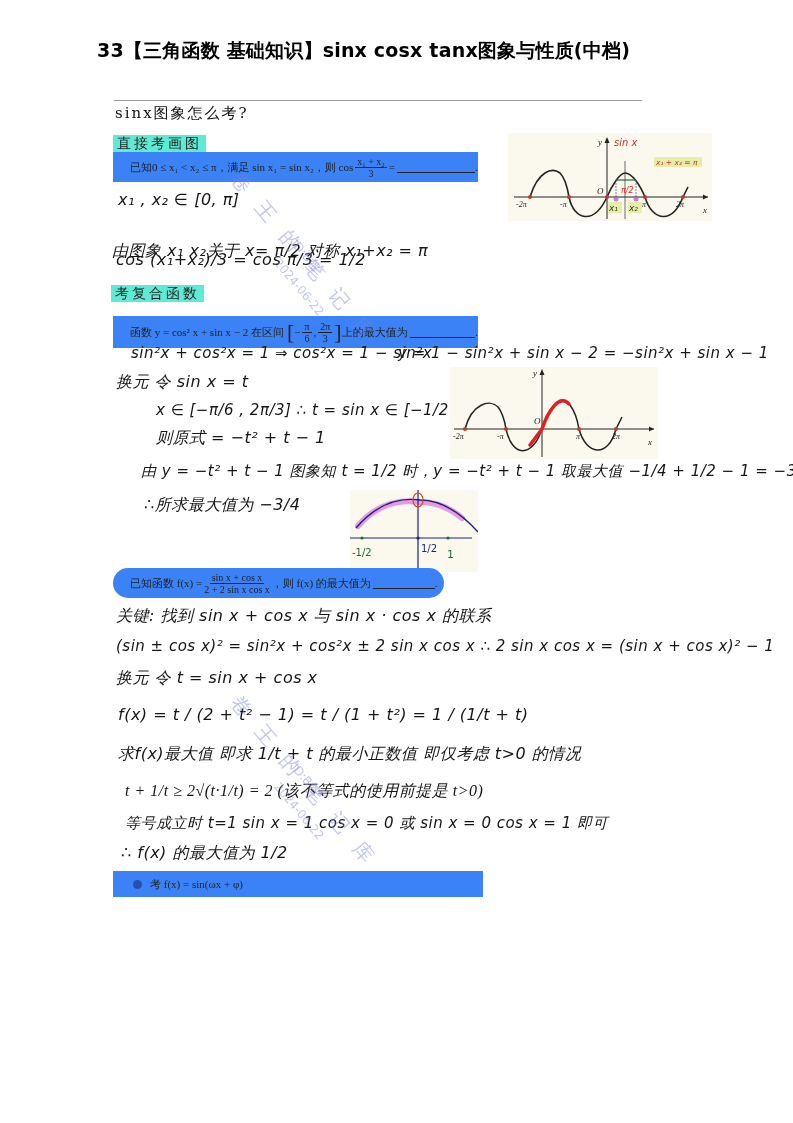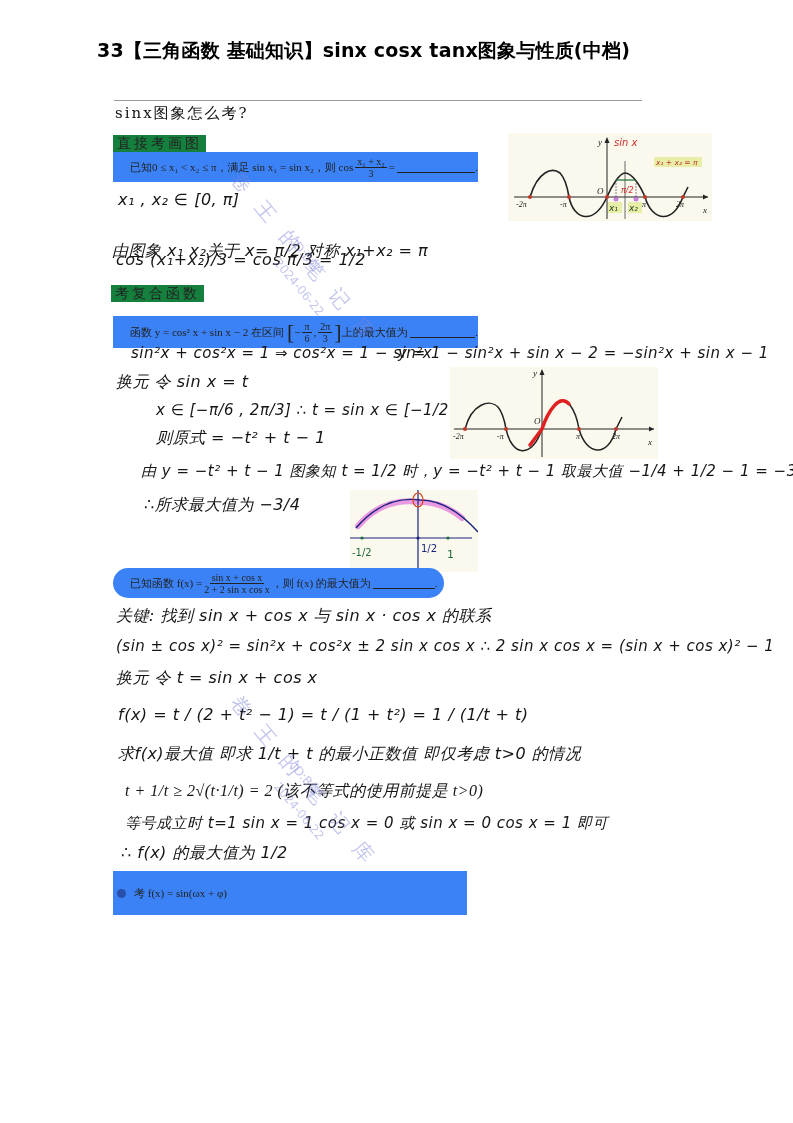--- a/index.html
+++ b/index.html
@@ -1,21 +1,21 @@
 <!DOCTYPE html>
 <html><head>
 <meta charset="utf-8">
 <style>
   html, body { margin:0; padding:0; background:#ffffff; }
   body { width:793px; height:1123px; position:relative; overflow:hidden; font-family:"DejaVu Sans", sans-serif; color:#111; }
   .abs { position:absolute; }
   .doc-title { left:97px; top:38px; font-size:19px; font-weight:bold; letter-spacing:0.2px; white-space:nowrap; color:#000; font-family:"DejaVu Sans", sans-serif; }
   .rule { left:114px; top:100px; width:528px; height:1px; background:#9a9a9a; }
   .section-heading { left:115px; top:104px; font-size:15px; letter-spacing:2px; font-family:"DejaVu Serif", serif; color:#111; }
-  .tag { background:#15803d; padding:0 4px; font-size:14px; letter-spacing:3px; font-family:"DejaVu Serif", serif; color:#222; height:17px; line-height:17px; }
+  .tag { background:#5eead4; padding:0 4px; font-size:14px; letter-spacing:3px; font-family:"DejaVu Serif", serif; color:#222; height:17px; line-height:17px; }
   .qbox { background:#3b82f6; font-family:"Liberation Serif", serif; font-size:11px; color:#222; display:flex; align-items:center; padding-left:17px; white-space:nowrap; }
   .frac { display:inline-flex; flex-direction:column; align-items:center; vertical-align:middle; font-size:10px; line-height:11px; margin:0 2px; }
   .frac .num { border-bottom:1px solid #222; padding:0 2px; }
   .blank { display:inline-block; border-bottom:1px solid #222; width:80px; height:10px; margin-left:2px; }
   .hand { font-family:"DejaVu Sans", sans-serif; font-size:16px; color:#151515; white-space:nowrap; font-style:italic; letter-spacing:0.5px; }
   .hand.small { font-size:15px; }
   .graph { background:#fbf8ee; }
   .wm { font-family:"DejaVu Sans", sans-serif; color:#7a82d8; opacity:0.45; transform:rotate(50deg); transform-origin:left top; white-space:nowrap; }
   .wm-big { font-size:20px; letter-spacing:18px; }
   .wm-small { font-size:12px; }
@@ -163,21 +163,21 @@
 
 <div class="abs hand" style="left:116px; top:606px;">关键: 找到 sin x + cos x 与 sin x · cos x 的联系</div>
 <div class="abs hand small" style="left:116px; top:637px;">(sin ± cos x)² = sin²x + cos²x ± 2 sin x cos x   ∴ 2 sin x cos x = (sin x + cos x)² − 1</div>
 <div class="abs hand" style="left:116px; top:668px;">换元 令 t = sin x + cos x</div>
 <div class="abs hand" style="left:118px; top:705px;">f(x) = t / (2 + t² − 1) = t / (1 + t²) = 1 / (1/t + t)</div>
 <div class="abs hand" style="left:118px; top:744px;">求f(x)最大值 即求 1/t + t 的最小正数值 即仅考虑 t&gt;0 的情况</div>
 <div class="abs hand" style="left:125px; top:781px;font-family:Liberation Serif, serif;">t + 1/t ≥ 2√(t·1/t) = 2  (该不等式的使用前提是 t&gt;0)</div>
 <div class="abs hand small" style="left:125px; top:814px;">等号成立时 t=1   sin x = 1  cos x = 0 或 sin x = 0  cos x = 1 即可</div>
 <div class="abs hand" style="left:121px; top:843px;">∴ f(x) 的最大值为 1/2</div>
 
-<div class="abs qbox" style="left:113px; top:871px; width:350px; height:44px; padding-left:4px;">
+<div class="abs qbox" style="left:113px; top:871px; width:350px; height:26px; padding-left:20px;">
   <span class="bullet"></span>
   <span style="font-size:11px;">考 f(x) = sin(ωx + φ)</span>
 </div>
 
 <div class="abs wm wm-big" style="left:245px; top:166px;">卷王的笔记库</div>
 <div class="abs wm wm-small" style="left:300px; top:236px;">ID:B站</div>
 <div class="abs wm wm-small" style="left:282px; top:256px;">2024-06-22</div>
 
 <div class="abs wm wm-big" style="left:245px; top:690px;">卷王的笔记库</div>
 <div class="abs wm wm-small" style="left:300px; top:760px;">ID:B站</div>

